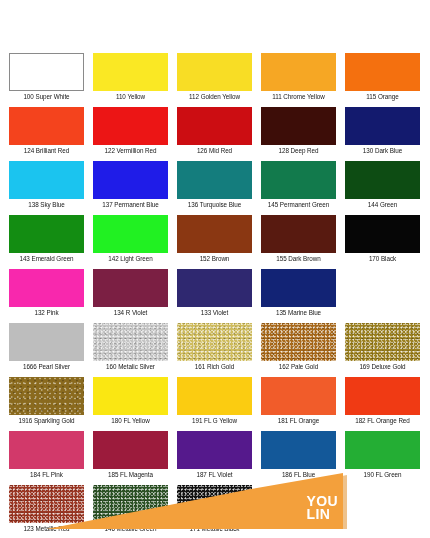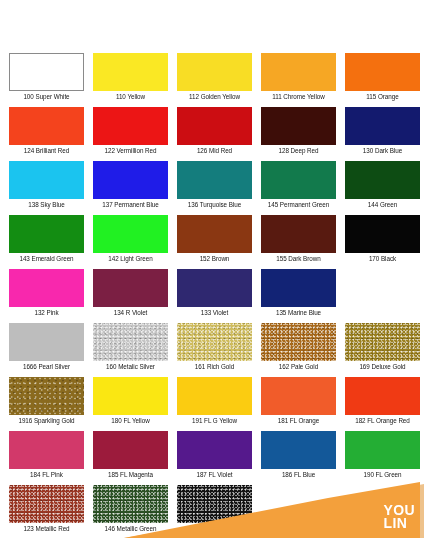--- a/index.html
+++ b/index.html
@@ -63,22 +63,22 @@
     background-image:
       radial-gradient(circle at 20% 30%, rgba(255,255,255,.45) 0.6px, transparent 1.2px),
       radial-gradient(circle at 70% 60%, rgba(0,0,0,.22) 0.6px, transparent 1.2px),
       radial-gradient(circle at 45% 85%, rgba(255,255,255,.38) 0.6px, transparent 1.2px);
     background-size: 5px 5px, 7px 6px, 6px 7px;
   }
 
   
   #footer-banner {
     position: absolute;
-    left: 0; bottom: 0;
-    width: 424px; height: 60px;
+    left: 0; bottom: 9px;
+    width: 347px; height: 60px;
     overflow: hidden;
     pointer-events: none;
   }
   #banner-shape {
     position: absolute;
     right: 0; bottom: 0;
     width: 300px; height: 56px;
   }
   #brand-text {
     position: absolute;

